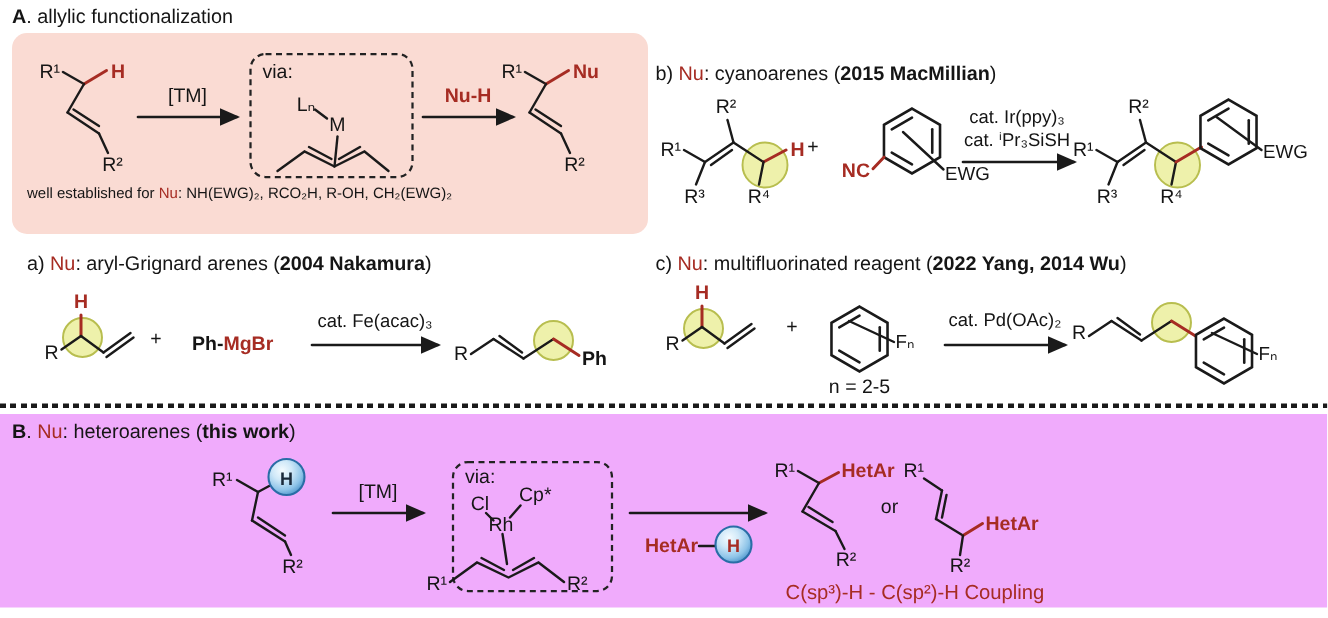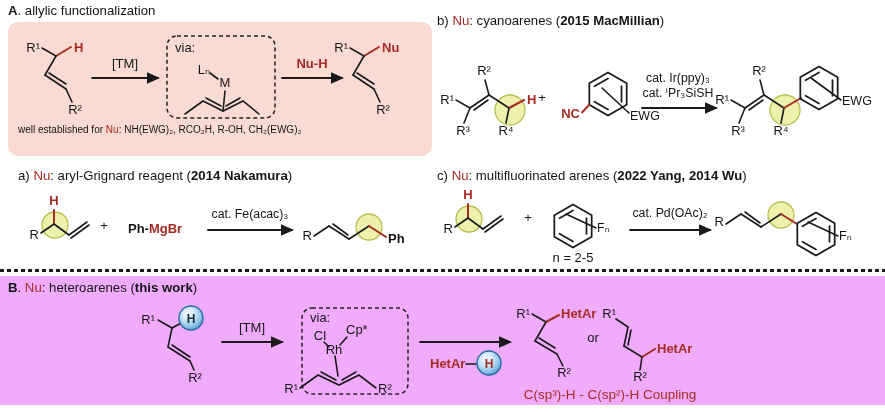--- a/index.html
+++ b/index.html
@@ -88,21 +88,21 @@
         <text text-anchor="end" x="-16" y="-4">R¹</text>
         <text class="red bold" x="18" y="-4">Nu</text>
         <text text-anchor="middle" x="19" y="58">R²</text>
       </g>
     </svg>
     <div id="a-footnote" class="abs">
       <span>well established for </span><span class="redtxt">Nu</span><span>: NH(EWG)₂, RCO₂H, R-OH, CH₂(EWG)₂</span>
     </div>
   </div>
 
-  <div class="sec-title abs" style="left:437px;top:13px">
+  <div class="sec-title abs" style="left:437px;top:41px">
     <span>b) </span><span class="redtxt">Nu</span><span>: cyanoarenes (</span><span class="bold">2015 MacMillian</span><span>)</span>
   </div>
 
   <svg class="abs" style="left:432px;top:50px" width="453" height="102" viewBox="0 0 453 102">
     <defs>
       <marker id="ahb" viewBox="0 0 10 10" refX="8.5" refY="5" markerWidth="7.5" markerHeight="7.5" orient="auto-start-reverse">
           <path d="M0 0.6 L10 5 L0 9.4 z"></path>
         </marker>
     </defs>
     <g transform="translate(38,58)">
@@ -158,21 +158,21 @@
       <line x1="66" y1="-30" x2="96" y2="-8"></line>
       <text class="small" x="97" y="-3">EWG</text>
       <text text-anchor="end" x="-16" y="-4">R¹</text>
       <text text-anchor="middle" x="14" y="-33">R²</text>
       <text text-anchor="middle" x="-7" y="27">R³</text>
       <text text-anchor="middle" x="36" y="27">R⁴</text>
     </g>
   </svg>
 
   <div class="sec-title abs" style="left:18px;top:168px">
-    <span>a) </span><span class="redtxt">Nu</span><span>: aryl-Grignard reagent (</span><span class="bold">2014 Nakamura</span><span>)</span>
+    <span>a) </span><span class="redtxt">Nu</span><span>: aryl-Grignard arenes (</span><span class="bold">2004 Nakamura</span><span>)</span>
   </div>
 
   <svg class="abs" style="left:10px;top:190px" width="420" height="78" viewBox="0 0 420 78">
     <defs>
       <marker id="aha" viewBox="0 0 10 10" refX="8.5" refY="5" markerWidth="7.5" markerHeight="7.5" orient="auto-start-reverse">
           <path d="M0 0.6 L10 5 L0 9.4 z"></path>
         </marker>
     </defs>
     <g transform="translate(44,34)">
       <circle class="hl" cx="1" cy="1" r="13"></circle>
@@ -196,21 +196,21 @@
       <line x1="17" y1="0" x2="37" y2="13"></line>
       <line x1="21" y1="-2" x2="36" y2="9"></line>
       <line x1="37" y1="13" x2="57" y2="0"></line>
       <line class="redbond" x1="57" y1="0" x2="74" y2="11"></line>
       <text text-anchor="end" x="0" y="14">R</text>
       <text class="bold" x="76" y="17">Ph</text>
     </g>
   </svg>
 
   <div class="sec-title abs" style="left:437px;top:168px">
-    <span>c) </span><span class="redtxt">Nu</span><span>: multifluorinated arenes (</span><span class="bold">2022 Yang, 2014 Wu</span><span>)</span>
+    <span>c) </span><span class="redtxt">Nu</span><span>: multifluorinated reagent (</span><span class="bold">2022 Yang, 2014 Wu</span><span>)</span>
   </div>
 
   <svg class="abs" style="left:432px;top:186px" width="453" height="86" viewBox="0 0 453 86">
     <defs>
       <marker id="ahc" viewBox="0 0 10 10" refX="8.5" refY="5" markerWidth="7.5" markerHeight="7.5" orient="auto-start-reverse">
           <path d="M0 0.6 L10 5 L0 9.4 z"></path>
         </marker>
     </defs>
     <g transform="translate(36,32)">
       <circle class="hl" cx="1" cy="1" r="13"></circle>

